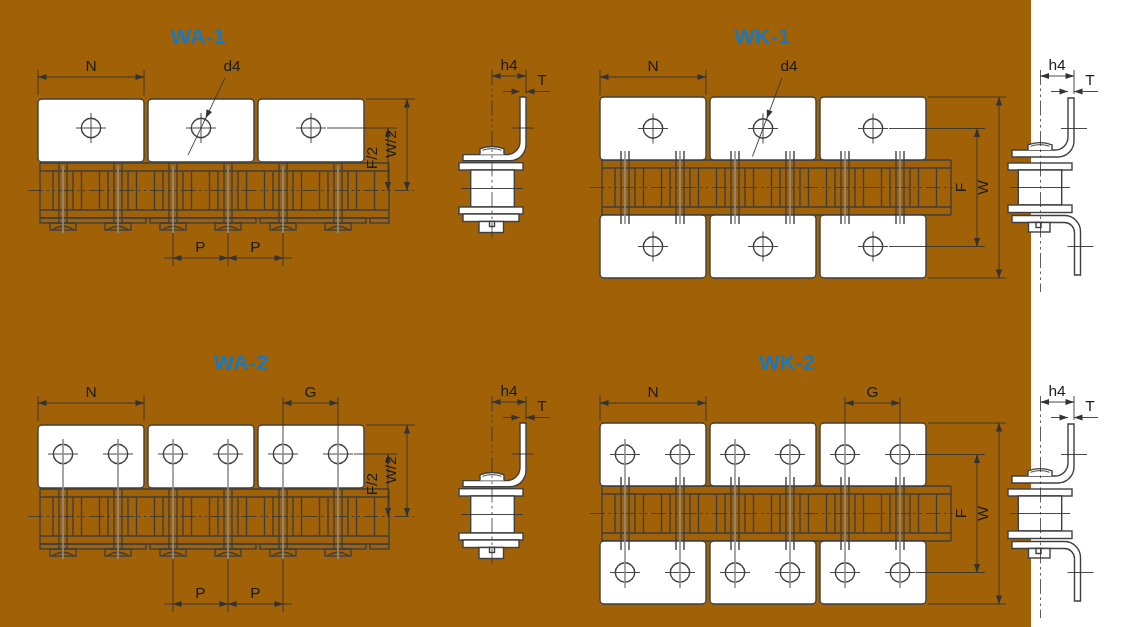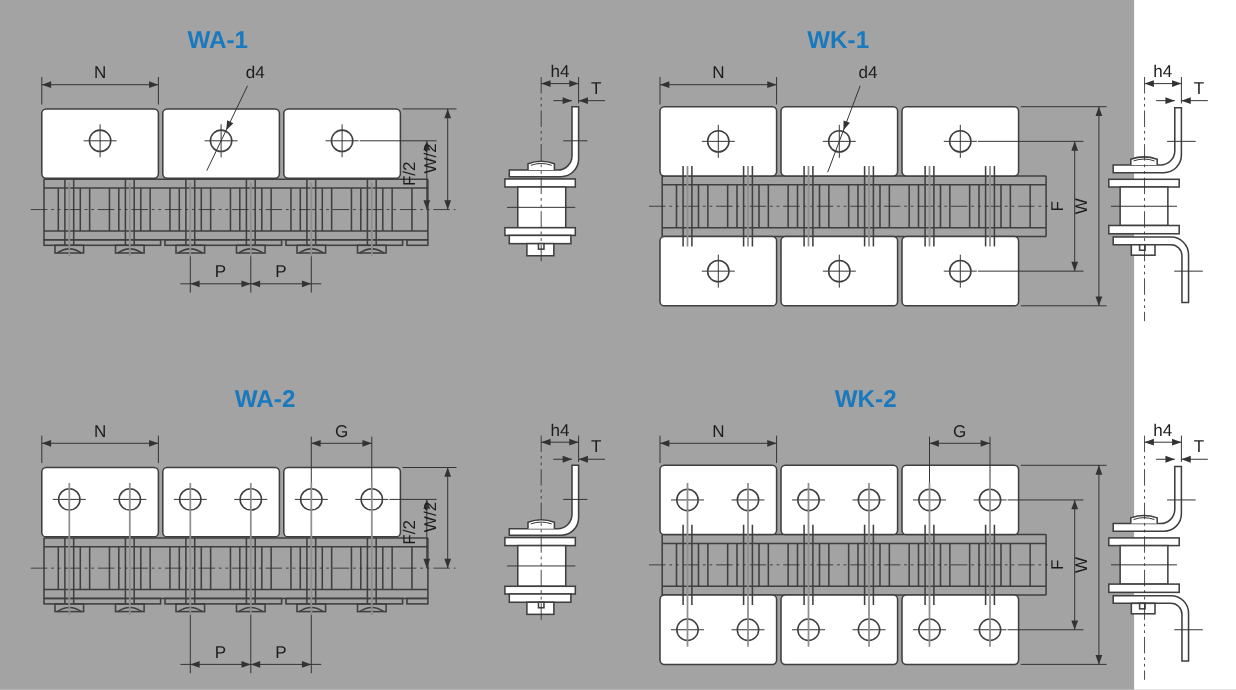--- a/index.html
+++ b/index.html
@@ -1,18 +1,18 @@
 <!DOCTYPE html>
 <html style="--ac: #1879bf; --ln: #3f3f3f; --dl: #333333;"><head>
 <meta charset="utf-8">
 <style>
   html,body{margin:0;padding:0;}
   body{width:1124px;height:627px;overflow:hidden;background:#fff;
        font-family:"Liberation Sans","DejaVu Sans",sans-serif;}
-  .page{position:relative;width:1031px;height:627px;background:#a3a3a3;}
+  .page{position:relative;width:1031px;height:627px;background:#a16207;}
   .page svg{position:absolute;display:block;}
   #svg-wa-1{left:0;top:0;}
   #svg-wk-1{left:562px;top:0;}
   #svg-wa-2{left:0;top:313px;}
   #svg-wk-2{left:562px;top:313px;}
   svg .ol{fill:none;stroke:var(--ln,#3f3f3f);stroke-width:1.4;}
   svg .fw{fill:#fff;stroke:var(--ln,#3f3f3f);stroke-width:1.4;}
   svg .pin{fill:none;stroke:#8f8f8f;stroke-width:1.6;}
   svg .thin{fill:none;stroke:var(--dl,#333);stroke-width:0.9;}
   svg .cl{fill:none;stroke:var(--dl,#333);stroke-width:0.8;stroke-dasharray:15 3.5 2.5 3.5 2.5 3.5;}

